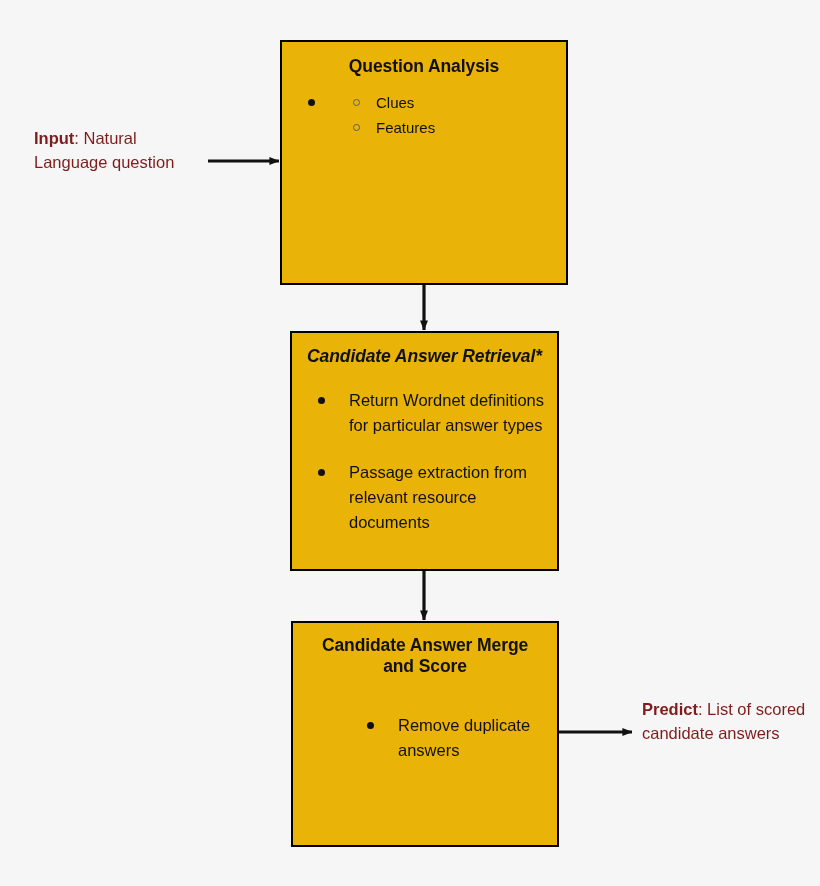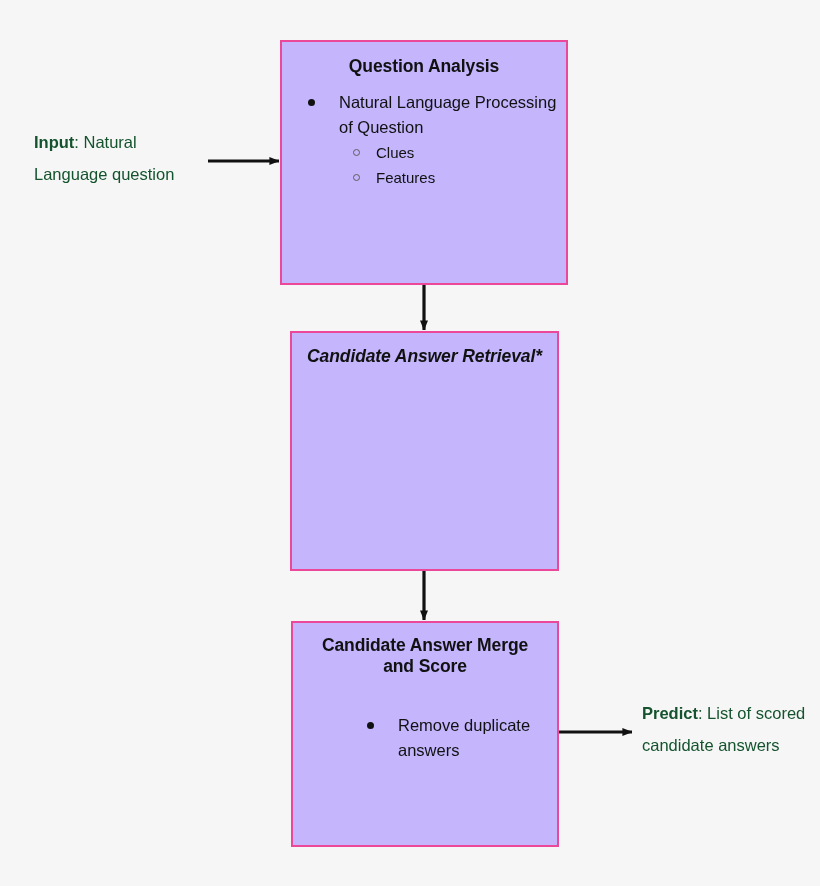--- a/index.html
+++ b/index.html
@@ -19,22 +19,22 @@
   #diagram-canvas {
     position: absolute;
     inset: 0;
     width: 820px;
     height: 886px;
   }
 
   
   .proc-box {
     position: absolute;
-    background: #c4b5fd;
-    border: 2px solid #ec4899;
+    background: #eab308;
+    border: 2px solid #000000;
     box-sizing: border-box;
     color: #111111;
   }
 
   #box-question-analysis {
     left: 280px;
     top: 40px;
     width: 288px;
     height: 245px;
   }
@@ -114,22 +114,22 @@
     height: 5px;
     border-radius: 50%;
     border: 1.4px solid #5d5d5d;
     box-sizing: content-box;
   }
 
   
   .io-label {
     position: absolute;
     font-size: 16.5px;
-    line-height: 32px;
-    color: #14532d;
+    line-height: 24px;
+    color: #7f1d1d;
   }
   #label-input {
     left: 34px;
     top: 126px;
     width: 170px;
   }
   #label-output {
     left: 642px;
     top: 697px;
     width: 172px;
@@ -177,37 +177,46 @@
 
   <div class="io-label" id="label-input">
     <b>Input</b><span>: Natural Language question</span>
   </div>
 
   <div class="proc-box" id="box-question-analysis">
     <div class="box-title">Question Analysis</div>
     <ul class="bullet-list">
       <li class="bullet-item">
         <span class="dot"></span>
-        <span>Natural Language Processing of Question</span>
         <ul class="sub-list">
           <li class="sub-item">
             <span class="ring"></span>
             <span>Clues</span>
           </li>
           <li class="sub-item">
             <span class="ring"></span>
             <span>Features</span>
           </li>
         </ul>
       </li>
     </ul>
   </div>
 
   <div class="proc-box" id="box-candidate-retrieval">
     <div class="box-title">Candidate Answer Retrieval*</div>
+    <ul class="bullet-list">
+      <li class="bullet-item">
+        <span class="dot"></span>
+        <span>Return Wordnet definitions for particular answer types</span>
+      </li>
+      <li class="bullet-item">
+        <span class="dot"></span>
+        <span>Passage extraction from relevant resource documents</span>
+      </li>
+    </ul>
   </div>
 
   <div class="proc-box" id="box-candidate-merge">
     <div class="box-title">Candidate Answer Merge and Score</div>
     <ul class="bullet-list">
       <li class="bullet-item">
         <span class="dot"></span>
         <span>Remove duplicate answers</span>
       </li>
     </ul>

